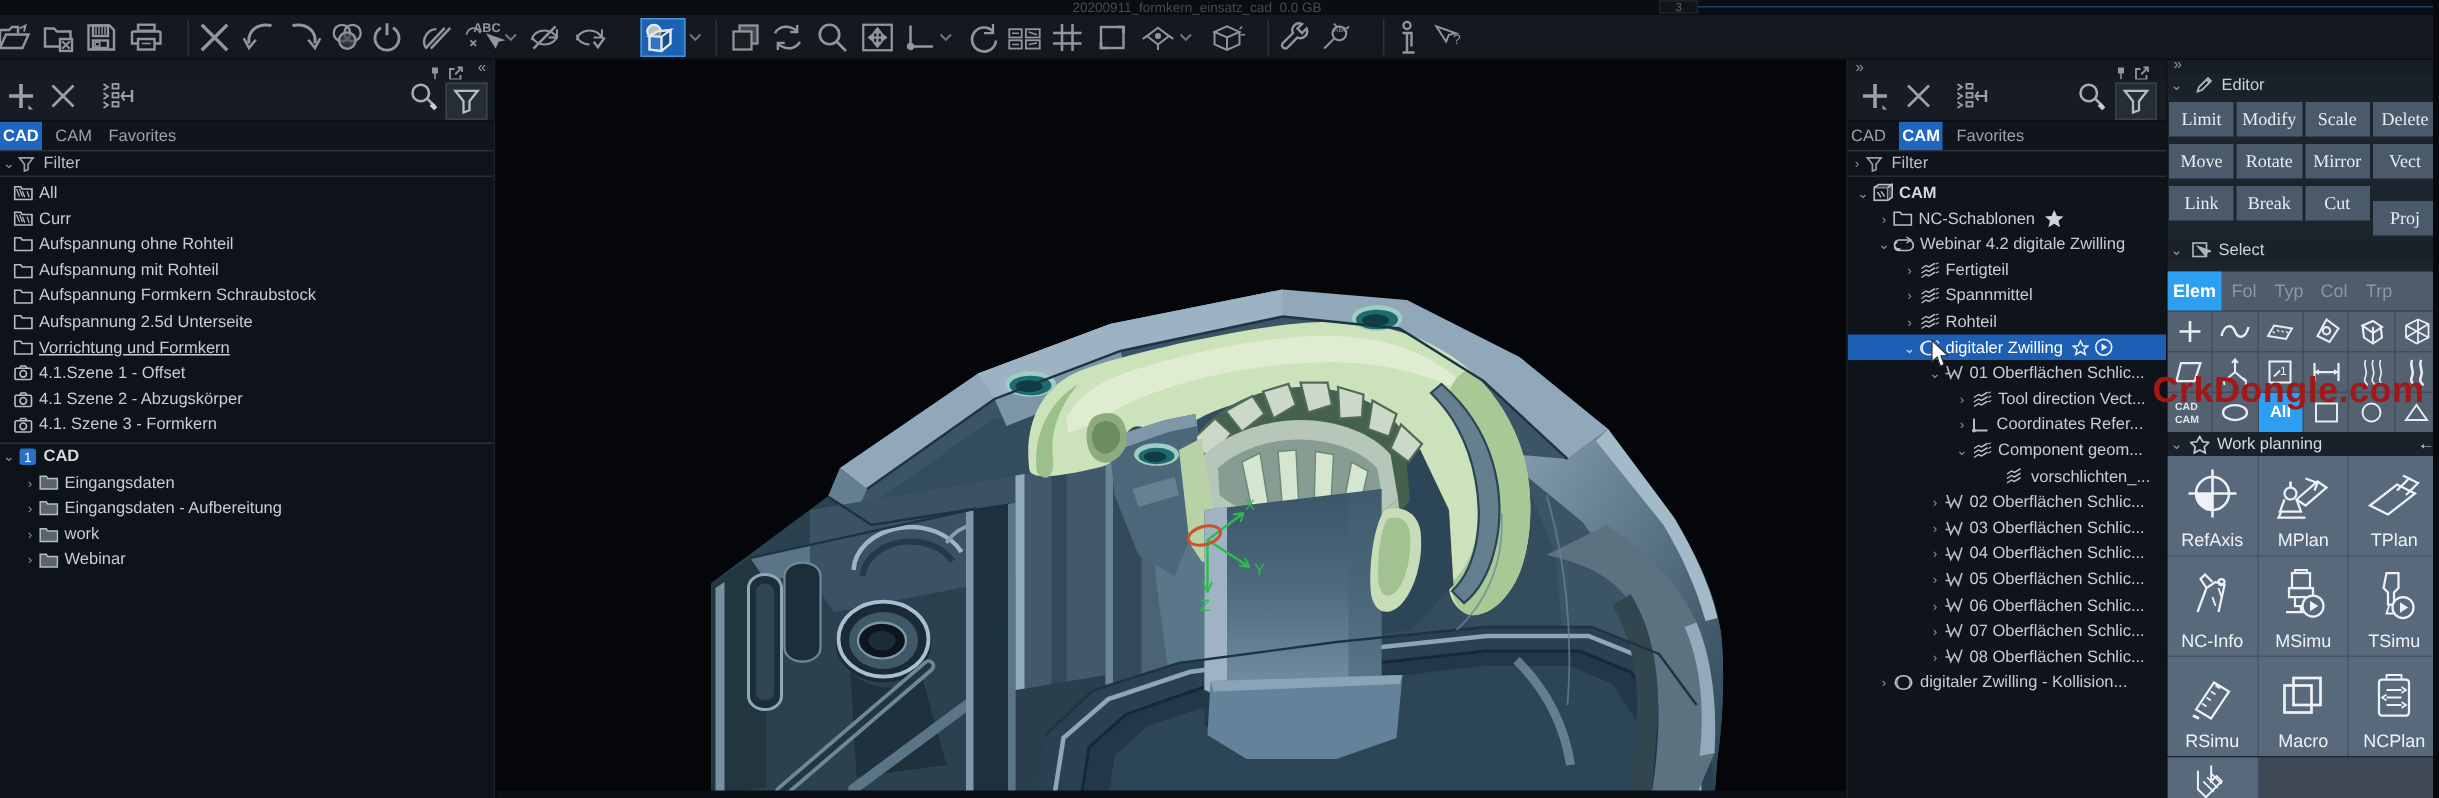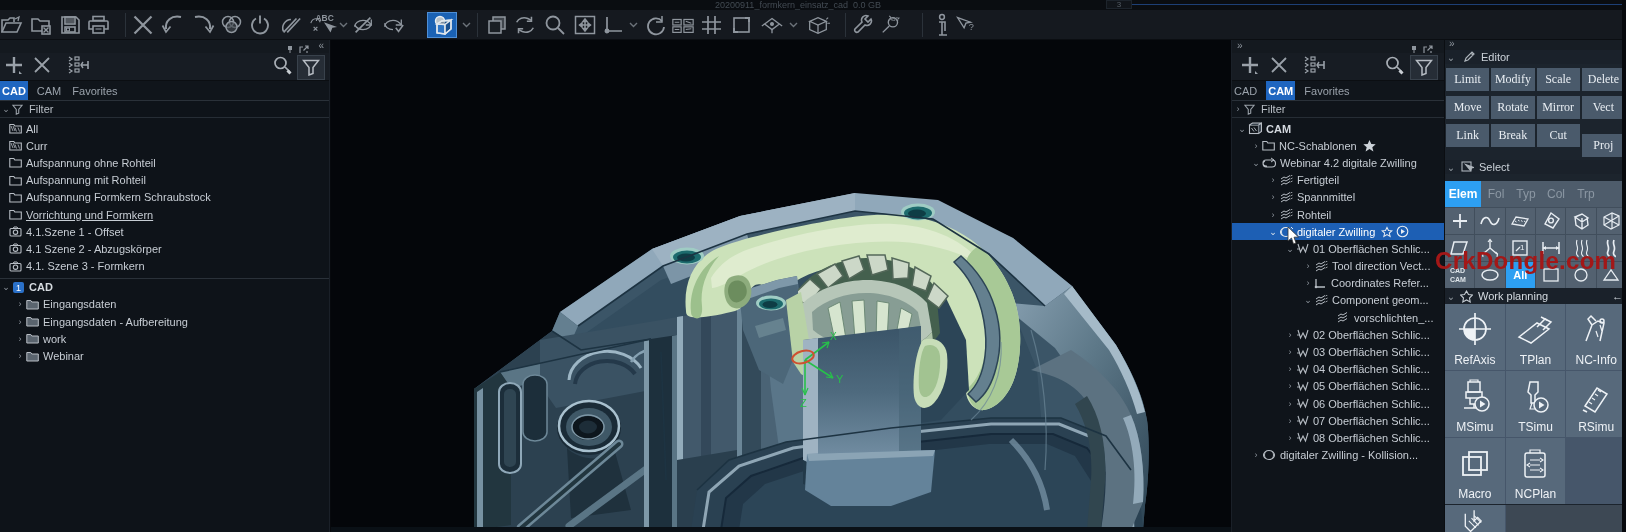--- a/index.html
+++ b/index.html
@@ -4,21 +4,21 @@
 <style>
 html,body{margin:0;padding:0;background:#07090d;}
 *{box-sizing:border-box;}
 #stage{position:relative;width:1622px;height:532px;overflow:hidden;
   font-family:"Liberation Sans",sans-serif;background:#07090d;}
 .abs{position:absolute;}
 
 #titlebar{left:0;top:0;width:1626px;height:10px;background:#0a0d11;}
 #titletext{left:715px;top:0px;font-size:9px;color:#434b53;white-space:nowrap;}
 #toolbar{left:0;top:10px;width:1626px;height:30px;background:#15191f;border-bottom:1px solid #0b0e12;}
-.ticon{position:absolute;top:3px;width:24px;height:24px;display:flex;align-items:center;justify-content:flex-end;}
+.ticon{position:absolute;top:3px;width:24px;height:24px;display:flex;align-items:center;justify-content:flex-start;}
 .tsep{position:absolute;top:3px;width:1px;height:24px;background:#2b323a;}
 
 .panelhead{height:13px;background:#14191f;position:relative;}
 .ptool{height:28px;background:#171c23;display:flex;align-items:center;position:relative;border-bottom:1px solid #0b0e12;}
 .tabs{height:20px;display:flex;align-items:stretch;background:#10151b;border-bottom:1px solid #2a3139;padding-left:0px;}
 .tab{padding:0 2px;margin-right:7px;font-size:11px;color:#9aa2ab;display:flex;align-items:center;}
 .tab.active{background:#1f66c0;color:#fff;font-weight:bold;}
 .filterrow{height:17px;display:flex;align-items:center;font-size:11px;color:#b9bfc6;border-bottom:1px solid #262d35;}
 .trow{height:17.2px;display:flex;align-items:center;font-size:11px;color:#c7cdd4;white-space:nowrap;}
 .chev{display:inline-block;width:12px;text-align:center;color:#8f979f;font-size:9px;flex:none;}
@@ -334,20 +334,23 @@
           </svg>Curr</div>
       <div class="trow"><svg class="icon12" width="13" height="11" viewBox="0 0 13 11" fill="none" stroke="#b7bdc4" stroke-width="1.1">
             <path d="M.8 10V1.5h4l1 1.5h6.5V10z"></path>
           </svg>Aufspannung ohne Rohteil</div>
       <div class="trow"><svg class="icon12" width="13" height="11" viewBox="0 0 13 11" fill="none" stroke="#b7bdc4" stroke-width="1.1">
             <path d="M.8 10V1.5h4l1 1.5h6.5V10z"></path>
           </svg>Aufspannung mit Rohteil</div>
       <div class="trow"><svg class="icon12" width="13" height="11" viewBox="0 0 13 11" fill="none" stroke="#b7bdc4" stroke-width="1.1">
             <path d="M.8 10V1.5h4l1 1.5h6.5V10z"></path>
           </svg>Aufspannung Formkern Schraubstock</div>
+      <div class="trow"><svg class="icon12" width="13" height="11" viewBox="0 0 13 11" fill="none" stroke="#b7bdc4" stroke-width="1.1">
+            <path d="M.8 10V1.5h4l1 1.5h6.5V10z"></path>
+          </svg>Aufspannung 2.5d Unterseite</div>
       <div class="trow">
           <svg class="icon12" width="13" height="11" viewBox="0 0 13 11" fill="none" stroke="#b7bdc4" stroke-width="1.1">
             <path d="M.8 10V1.5h4l1 1.5h6.5V10z"></path>
           </svg>
           <span style="text-decoration:underline">Vorrichtung und Formkern</span>
         </div>
       <div class="trow"><svg class="icon12" width="13" height="11" viewBox="0 0 13 11" fill="none" stroke="#b7bdc4" stroke-width="1.1">
             <rect x="1" y="2.5" width="11" height="7.5" rx="1"></rect>
             <circle cx="6.5" cy="6.2" r="2.2"></circle>
             <path d="M4 2.5l1-1.5h3l1 1.5" stroke-width="1"></path>
@@ -843,20 +846,27 @@
           <path d="M6.5 1l2 3.5 4 .5-3 3 .7 4-3.7-2-3.7 2 .7-4-3-3 4-.5z"></path>
         </svg>Work planning
       <span style="position:absolute;right:3px;top:2px;color:#d5dbe1;font-size:11px;">←</span></div>
     <div class="wpgrid">
       <div class="wpcell"><svg width="38" height="38" viewBox="0 0 38 38" stroke="#eef2f6" stroke-width="1.7" fill="none">
             <circle cx="19" cy="18" r="11"></circle>
             <path d="M19 2v32M3 18h32"></path>
             <path d="M19 29a11 11 0 01-11-11h11z" fill="#eef2f6" stroke="none"></path>
           </svg>RefAxis</div>
       <div class="wpcell"><svg width="40" height="36" viewBox="0 0 40 36" stroke="#eef2f6" stroke-width="1.5" fill="none">
+            <path d="M16 20l14-12 6 4-14 12z"></path>
+            <path d="M22 6l8 3-2 5"></path>
+            <circle cx="12" cy="16" r="4"></circle>
+            <path d="M8 20l-3 8h14l-3-8M6 28l-2 4h18"></path>
+            <path d="M12 12V8" stroke-width="1.8"></path>
+          </svg>MPlan</div>
+      <div class="wpcell"><svg width="40" height="36" viewBox="0 0 40 36" stroke="#eef2f6" stroke-width="1.5" fill="none">
             <path d="M4 24L22 10l12 6-18 14z"></path>
             <path d="M22 14l8-8 6 3-8 8"></path>
             <path d="M26 4l6 3"></path>
           </svg>TPlan</div>
       <div class="wpcell"><svg width="36" height="38" viewBox="0 0 36 38" stroke="#eef2f6" stroke-width="1.5" fill="none">
             <path d="M8 30l6-16 6-4 6 2-4 18"></path>
             <path d="M14 14l-4-6 3-3 5 5"></path>
             <path d="M18 20l2 6M22 14l2 6" stroke-width="1.2"></path>
             <circle cx="24" cy="10" r="2"></circle>
           </svg>NC-Info</div>

